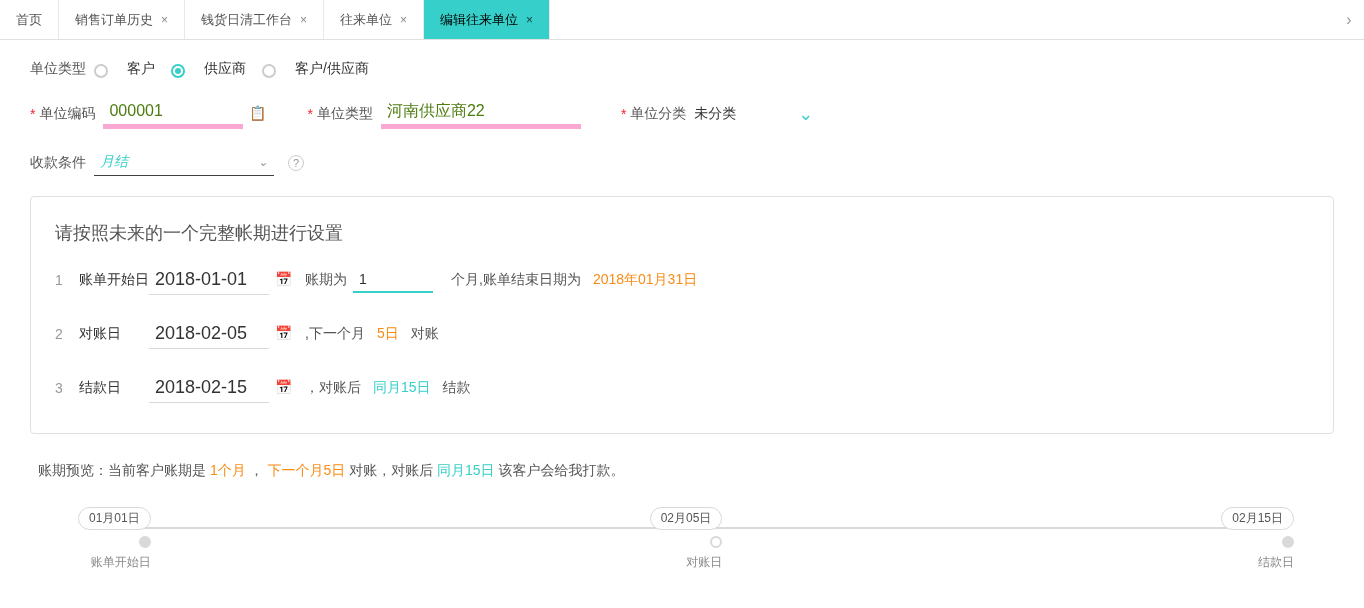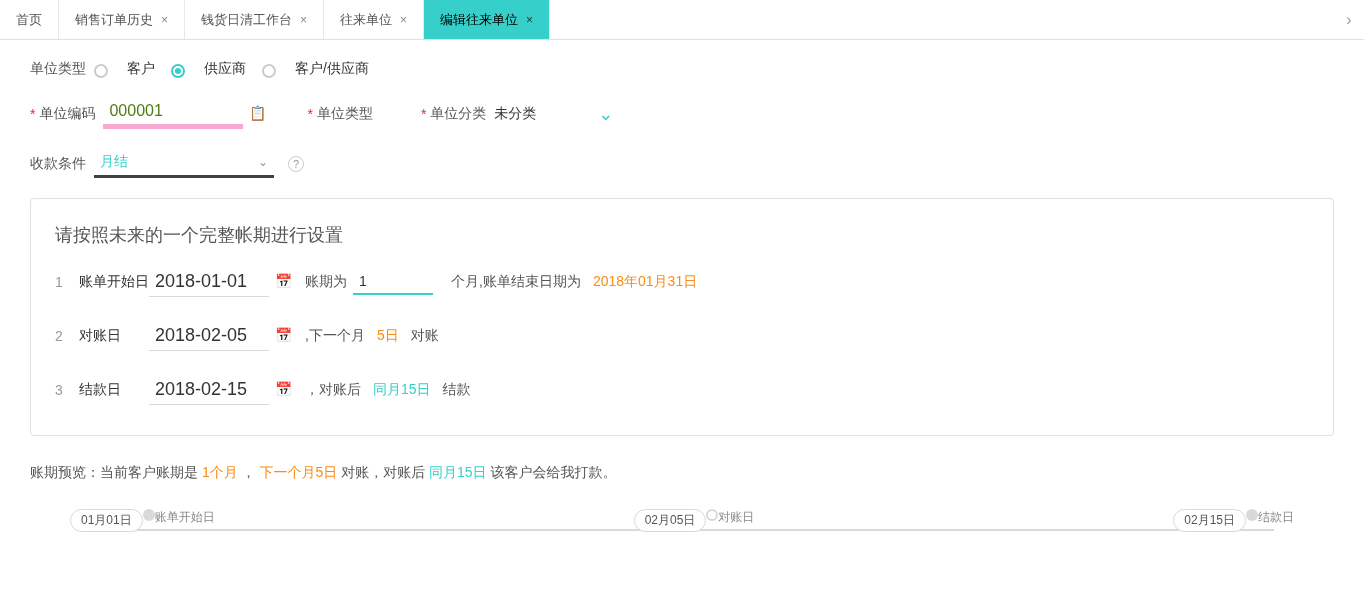--- a/index.html
+++ b/index.html
@@ -111,24 +111,25 @@
       color: #4d7c0f;
       outline: none;
       background: transparent;
       min-width: 120px;
     }
 
     
     .select-wrap {
       display: flex;
       align-items: center;
-      border-bottom: 3px solid #404040;
+      border-bottom: 1px solid #404040;
       padding: 4px 6px;
       min-width: 160px;
       cursor: pointer;
+      font-style: italic;
     }
     .select-wrap .sel-val {
       flex: 1;
       color: #36cfc9;
       font-size: 14px;
     }
     .select-wrap .sel-arrow {
       color: #999;
       font-size: 12px;
     }
@@ -224,22 +225,22 @@
 
     
     .preview-text {
       font-size: 14px;
       color: #555;
       margin-bottom: 24px;
       line-height: 1.8;
     }
     .timeline-node {
       display: flex;
-      flex-direction: row;
-      align-items: flex-start;
+      flex-direction: column;
+      align-items: flex-end;
       position: relative;
     }
     .node-circle {
       width: 12px; height: 12px;
       border-radius: 50%;
       background: #fff;
       border: 2px solid #d9d9d9;
       z-index: 1;
       margin-bottom: 6px;
     }
@@ -316,20 +317,21 @@
     <div class="form-item">
       <span class="required-star">*</span>
       <span class="form-label">单位编码</span>
       <input type="text" class="text-input" style="width: 140px;" value="000001">
       <span class="cal-icon">📋</span>
     </div>
 
     <div class="form-item">
       <span class="required-star">*</span>
       <span class="form-label">单位类型</span>
+      <input type="text" class="text-input" style="width: 200px;" value="河南供应商22">
     </div>
 
     <div class="form-item">
       <span class="required-star">*</span>
       <span class="form-label">单位分类</span>
       <div class="unit-class-wrap">
         <span style="min-width:80px;color:#333;">未分类</span>
         <span style="color:#36cfc9;font-size:18px;">⌄</span>
       </div>
     </div>
@@ -372,21 +374,21 @@
       <span class="period-num">3</span>
       <span class="period-row-label">结款日</span>
       <input type="text" class="period-date-input" value="2018-02-15" style="">
       <span class="cal-icon">📅</span>
       <span class="period-suffix">，对账后</span>
       <span class="period-suffix highlight-cyan">同月15日</span>
       <span class="period-suffix">结款</span>
     </div>
   </div>
 
-  <div style="margin-top:24px;">
+  <div style="margin-top:24px;margin-left:8px;">
     <div class="preview-text">
       <span>账期预览：当前客户账期是</span>
       <span class="highlight-orange">1个月</span>
       <span>，</span>
       <span class="highlight-orange">下一个月5日</span>
       <span>对账，对账后</span>
       <span class="highlight-cyan">同月15日</span>
       <span> 该客户会给我打款。</span>
     </div>
 

